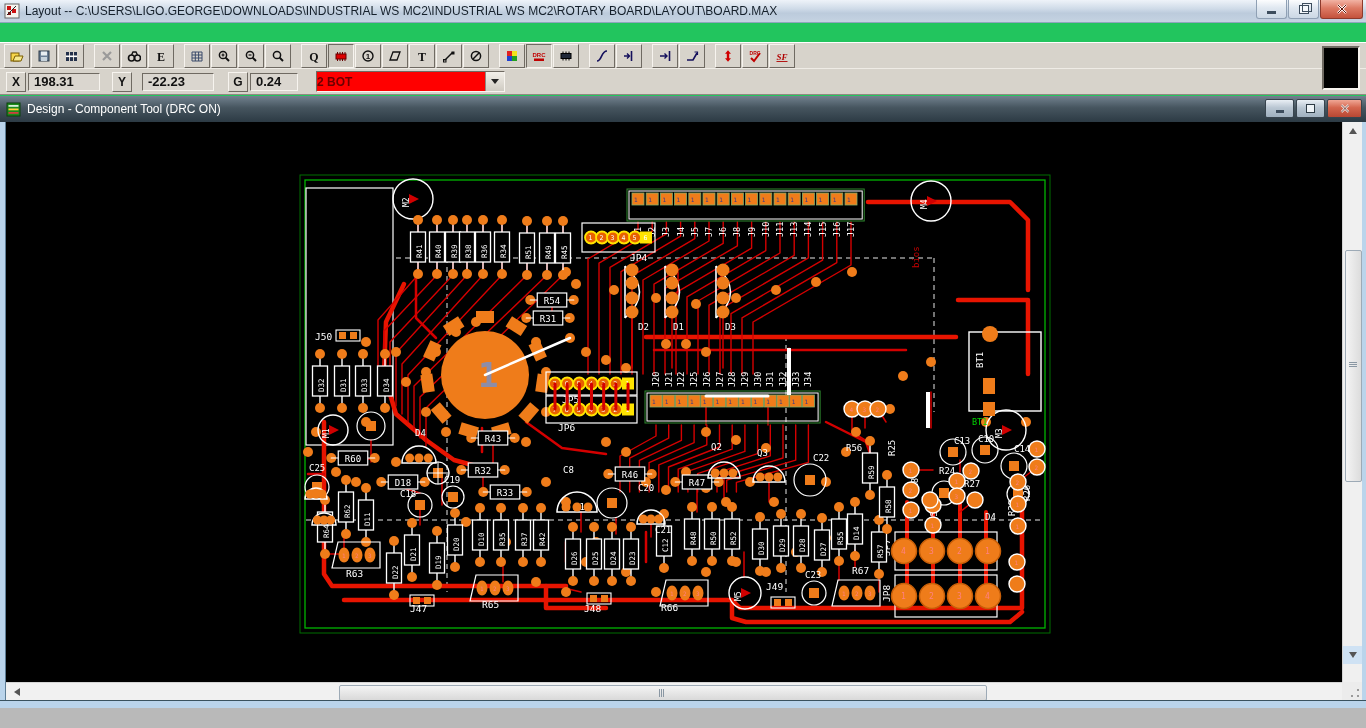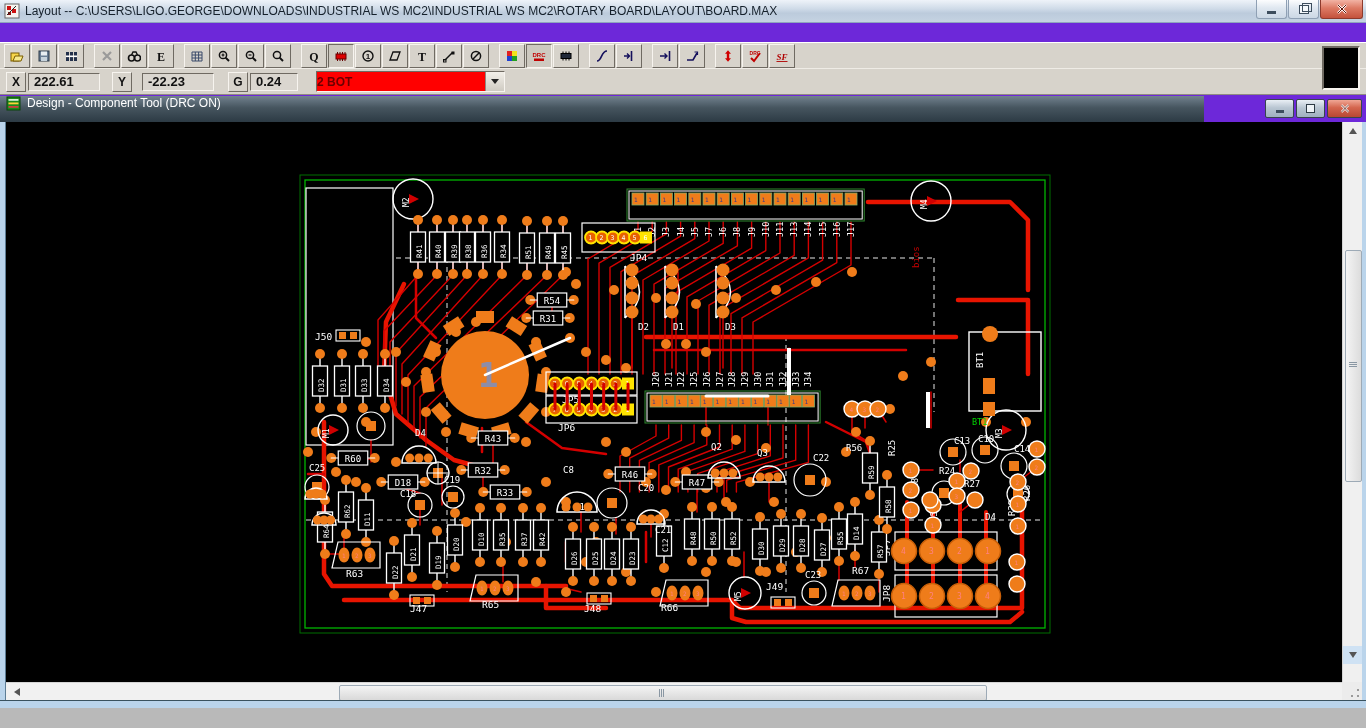--- a/index.html
+++ b/index.html
@@ -1,16 +1,16 @@
 <!DOCTYPE html>
 <html><head>
 <meta charset="utf-8">
 <style>
   html,body{margin:0;padding:0;background:#9a9a9a;font-family:"Liberation Sans",sans-serif;}
-  #root{position:relative;width:1366px;height:728px;background:#6d28d9;overflow:hidden;
+  #root{position:relative;width:1366px;height:728px;background:#22c55e;overflow:hidden;
         -webkit-font-smoothing:antialiased;}
   
   .titlebar{position:absolute;left:0;top:0;width:1366px;height:22px;
     background:linear-gradient(#eef3f9,#cfdbe8 40%,#bccbdc 60%,#c5d3e2);
     border-bottom:1px solid #8fa5bd;display:flex;align-items:center;}
   .titlebar .appicon{width:16px;height:16px;margin:0 5px 0 4px;flex:0 0 auto;}
   .titlebar .title{font-size:12px;color:#15202b;white-space:nowrap;overflow:hidden;}
   .winbtns{position:absolute;right:3px;top:0;display:flex;}
   .wbtn{width:29px;height:18px;border:1px solid #8fa0b4;border-top:none;
     background:linear-gradient(#fcfdfe,#dfe7f0 45%,#ccd8e5);display:flex;align-items:center;justify-content:center;
@@ -42,22 +42,22 @@
     box-sizing:border-box;flex:0 0 auto;}
   .layercombo{height:19px;display:flex;flex:0 0 auto;border:1px solid;border-color:#6f6a62 #f7f4ef #f7f4ef #6f6a62;}
   .layerval{width:168px;background:#ff0000;color:#6b0000;font-size:12px;font-weight:bold;
     display:flex;align-items:center;}
   .layerarrow{width:18px;background:linear-gradient(#f2efe9,#cfcbc2);border-left:1px solid #8f8a82;
     display:flex;align-items:center;justify-content:center;}
   .arrow-down{width:0;height:0;border-left:4px solid transparent;border-right:4px solid transparent;border-top:5px solid #222;}
   .previewbox{position:absolute;left:1322px;top:46px;width:38px;height:44px;background:#000;
     border:2px solid;border-color:#6f6a62 #f7f4ef #f7f4ef #6f6a62;box-sizing:border-box;}
   
-  .designtitle{position:absolute;left:0;top:96px;width:1204px;height:26px;
-    background:linear-gradient(#72828f,#46555f 45%,#2c3a44);display:flex;}
+  .designtitle{position:absolute;left:0;top:96px;width:1366px;height:26px;
+    background:linear-gradient(#72828f,#46555f 45%,#2c3a44);display:flex;align-items:center;}
   .designtitle .dicon{margin:0 6px 0 6px;}
   .designtitle .dtext{color:#fff;font-size:12px;}
   .dbtns{position:absolute;right:4px;top:99px;display:flex;}
   .dbtn{width:27px;height:17px;border:1px solid #38444e;border-radius:2px;margin-left:2px;
     background:linear-gradient(#e9eff5,#b9c6d2 45%,#9fb0bf);display:flex;align-items:center;justify-content:center;}
   .dbtn.close{width:33px;background:linear-gradient(#f0a795,#d4664e 45%,#b84733);}
   .frame-left{position:absolute;left:0;top:122px;width:6px;height:578px;background:#bad4eb;border-right:1px solid #5d7d95;box-sizing:border-box;}
   .frame-right{position:absolute;left:1362px;top:122px;width:4px;height:578px;background:#bad4eb;}
   .frame-bottom{position:absolute;left:0;top:700px;width:1366px;height:8px;background:#bad4eb;border-top:1px solid #39525f;box-sizing:border-box;}
   .statusstrip{position:absolute;left:0;top:708px;width:1366px;height:20px;background:#b9b9b9;}
@@ -275,21 +275,21 @@
       </div>
       <div class="tbtn">
         <svg width="14" height="14" viewBox="0 0 14 14">
           <text x="7" y="11" font-size="9" font-weight="bold" font-style="italic" text-anchor="middle" fill="#b00000" text-decoration="underline" font-family="Liberation Serif,serif">SF</text>
         </svg>
       </div>
     </div>
   <div class="toolbar2">
     <div style="width:6px"></div>
     <div class="chip">X</div>
-    <div class="field" style="width:72px;margin-left:2px">222.61</div>
+    <div class="field" style="width:72px;margin-left:2px">198.31</div>
     <div style="width:12px"></div>
     <div class="chip">Y</div>
     <div class="field" style="width:72px;margin-left:10px">-22.23</div>
     <div style="width:14px"></div>
     <div class="chip">G</div>
     <div class="field" style="width:48px;margin-left:2px">0.24</div>
     <div style="width:18px"></div>
     <div class="layercombo">
       <div class="layerval">2  BOT</div>
       <div class="layerarrow">

